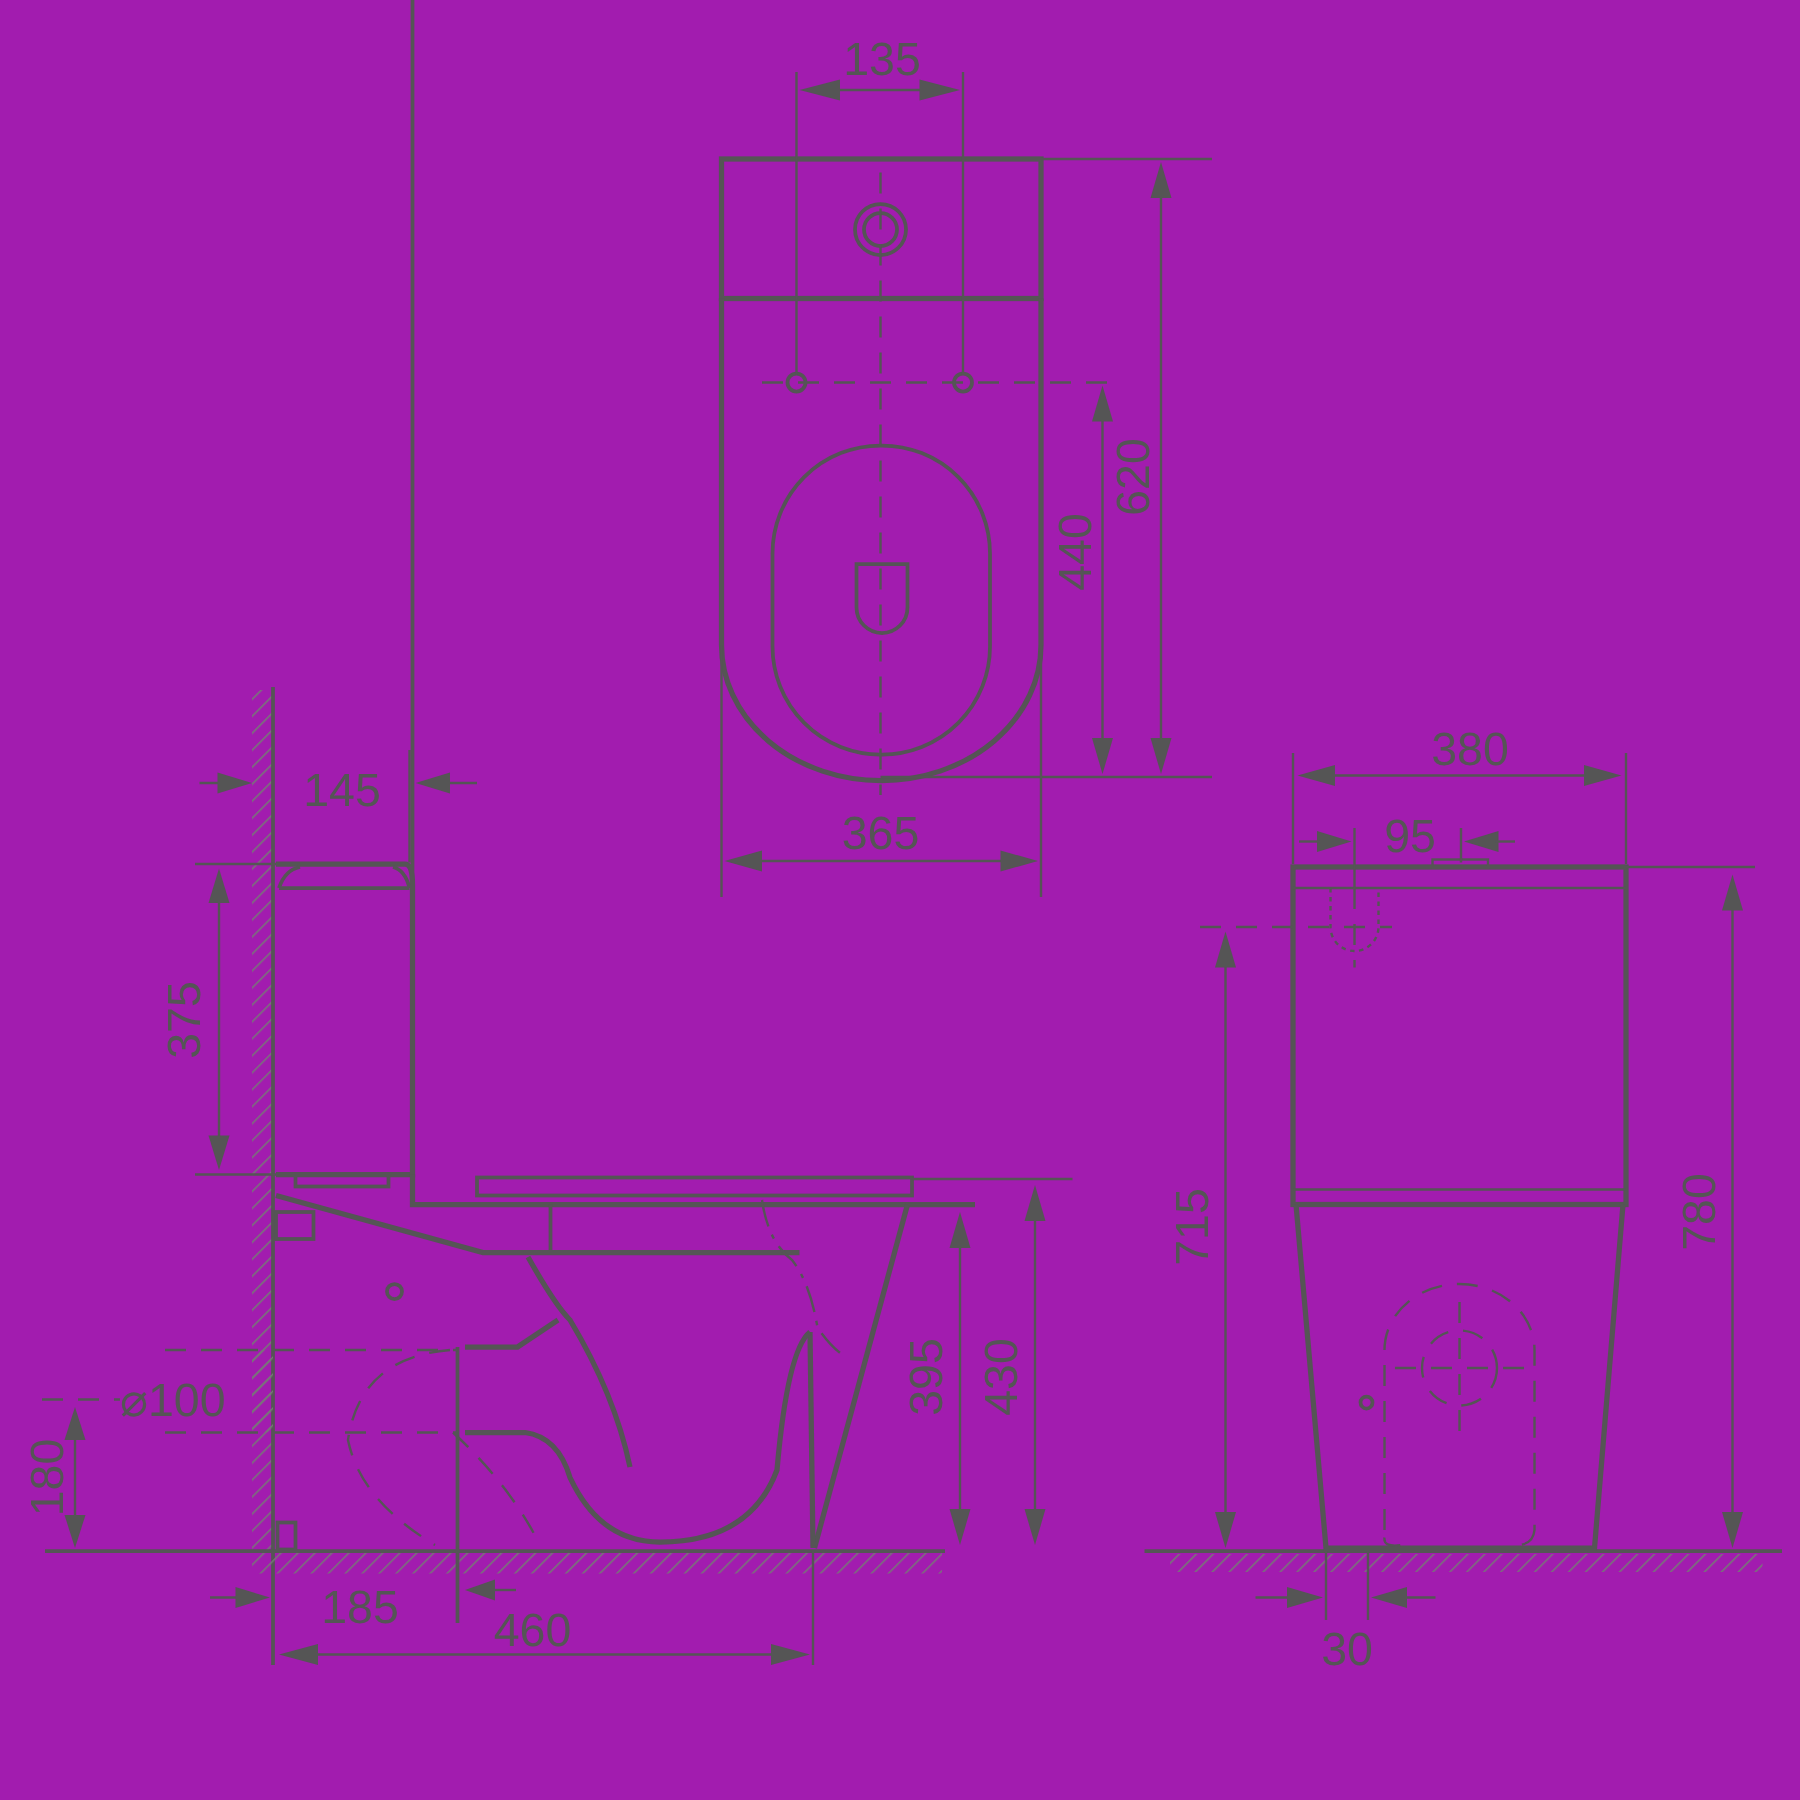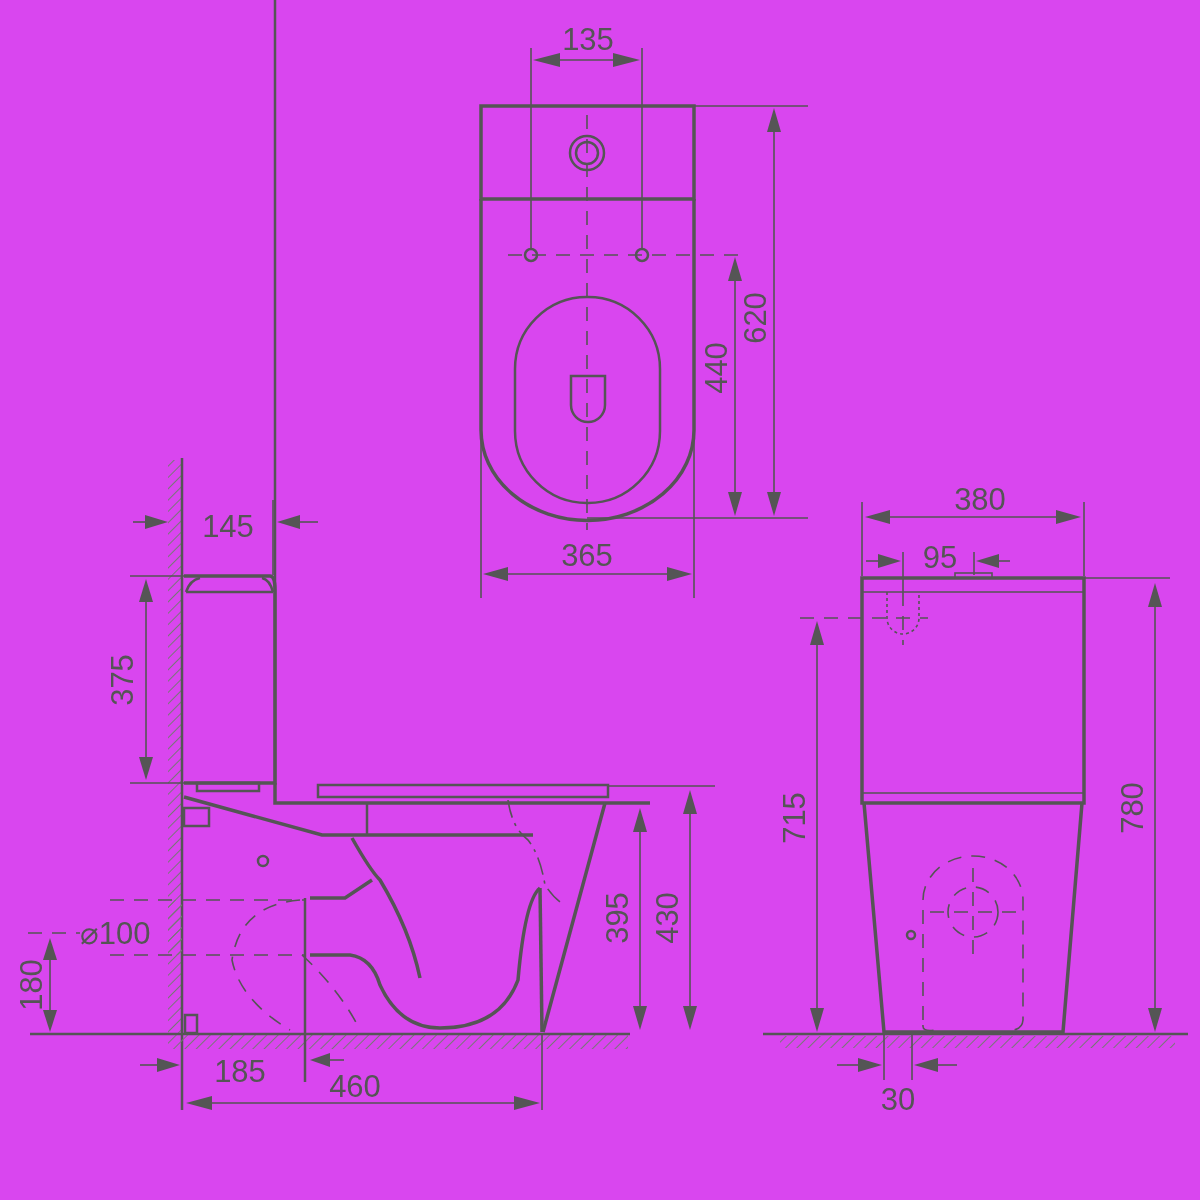--- a/index.html
+++ b/index.html
@@ -1,16 +1,16 @@
 <!DOCTYPE html>
 <html><head>
 <meta charset="utf-8">
 <style>
   html,body{margin:0;padding:0;background:#ffffff;}
-  #canvas{position:relative;width:1200px;height:1200px;overflow:hidden;background:#d946ef;}
+  #canvas{position:relative;width:1200px;height:1200px;overflow:hidden;background:#a21caf;}
   svg{position:absolute;left:0;top:0;}
   .dim-text{font-family:"Liberation Sans",sans-serif;font-size:31px;fill:#555555;}
   .ln{stroke:#555;fill:none;}
   .thick{stroke-width:3.5;}
   .med{stroke-width:2.5;}
   .thin{stroke-width:1.6;}
   .dash{stroke-dasharray:14 10;}
   .dashdot{stroke-dasharray:18 6 3 6;}
   .dot{stroke-dasharray:3 3;}
   .arrow{fill:#555;stroke:none;}

